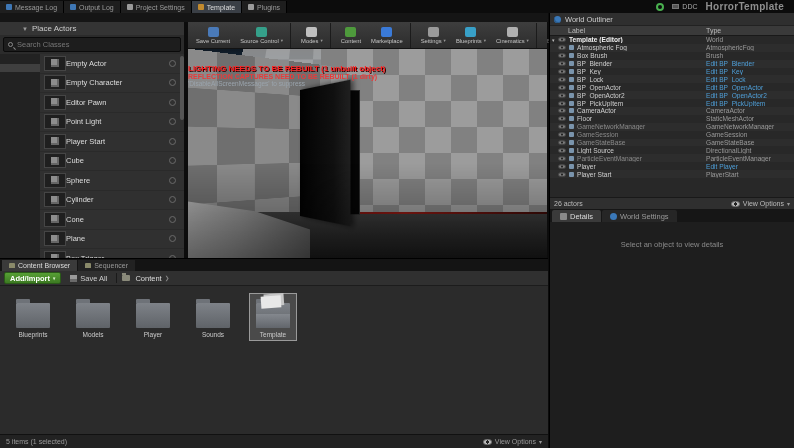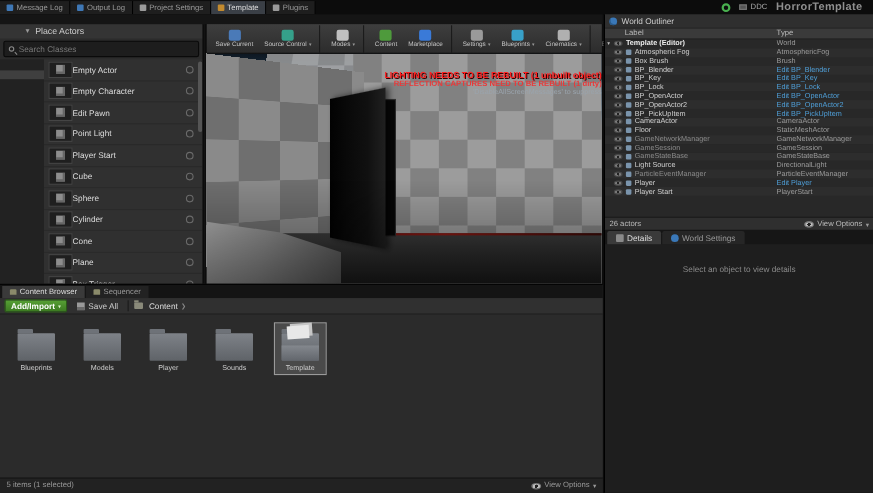--- a/index.html
+++ b/index.html
@@ -104,21 +104,21 @@
            background:linear-gradient(180deg,#3c3c3c,#272727 70%,#1d1d1d); }
   .redline { position:absolute; left:34%; right:0; bottom:21%; height:2.5px;
              background:linear-gradient(90deg,#6a1210,#8a1a14 40%,#3a0b08); }
   .redline2 { position:absolute; left:4%; width:27%; bottom:13.5%; height:3px; background:#5a100c;
               transform:rotate(4deg); }
   .corner { position:absolute; left:0; bottom:0; width:34%; height:36%;
             background:linear-gradient(105deg,#b0b0b0 0%,#8f8f8f 45%,#5a5a5a 100%);
             clip-path:polygon(0 25%,55% 38%,100% 62%,100% 100%,0 100%); }
   .scene-shade { position:absolute; inset:0; pointer-events:none;
                  background:linear-gradient(180deg,transparent 55%,rgba(0,0,0,.22) 78%,rgba(0,0,0,.42)); }
-  .vp-warn { position:absolute; top:7%; left:0; right:0; text-align:right; }
+  .vp-warn { position:absolute; top:7%; left:0; right:0; text-align:left; }
   .warn1 { font-size:8px; font-weight:bold; color:#ff1f1f; text-shadow:1px 1px 0 #300; }
   .warn2 { font-size:7px; font-weight:bold; color:#e83a3a; }
   .warn3 { font-size:6.5px; color:#9aa4ad; }
 
   
   #outliner { position:absolute; left:549px; top:13px; width:245px; height:196px; background:#262626;
               display:flex; flex-direction:column; border-left:1px solid #000; overflow:hidden; }
   .ol-header { height:12px; display:flex; align-items:center; gap:4px; font-size:7.5px; color:#ccc;
                background:#2f2f2f; padding:0 4px; flex:none; }
   .globe { width:7px; height:7px; border-radius:50%; background:#3a78b8;
@@ -277,21 +277,21 @@
             <span class="pa-label">Empty Actor</span>
             <span class="pa-grip"></span>
           </div>
           <div class="pa-item">
             <span class="pa-icon"></span>
             <span class="pa-label">Empty Character</span>
             <span class="pa-grip"></span>
           </div>
           <div class="pa-item">
             <span class="pa-icon"></span>
-            <span class="pa-label">Edit Pawn</span>
+            <span class="pa-label">Editor Pawn</span>
             <span class="pa-grip"></span>
           </div>
           <div class="pa-item">
             <span class="pa-icon"></span>
             <span class="pa-label">Point Light</span>
             <span class="pa-grip"></span>
           </div>
           <div class="pa-item">
             <span class="pa-icon"></span>
             <span class="pa-label">Player Start</span>

